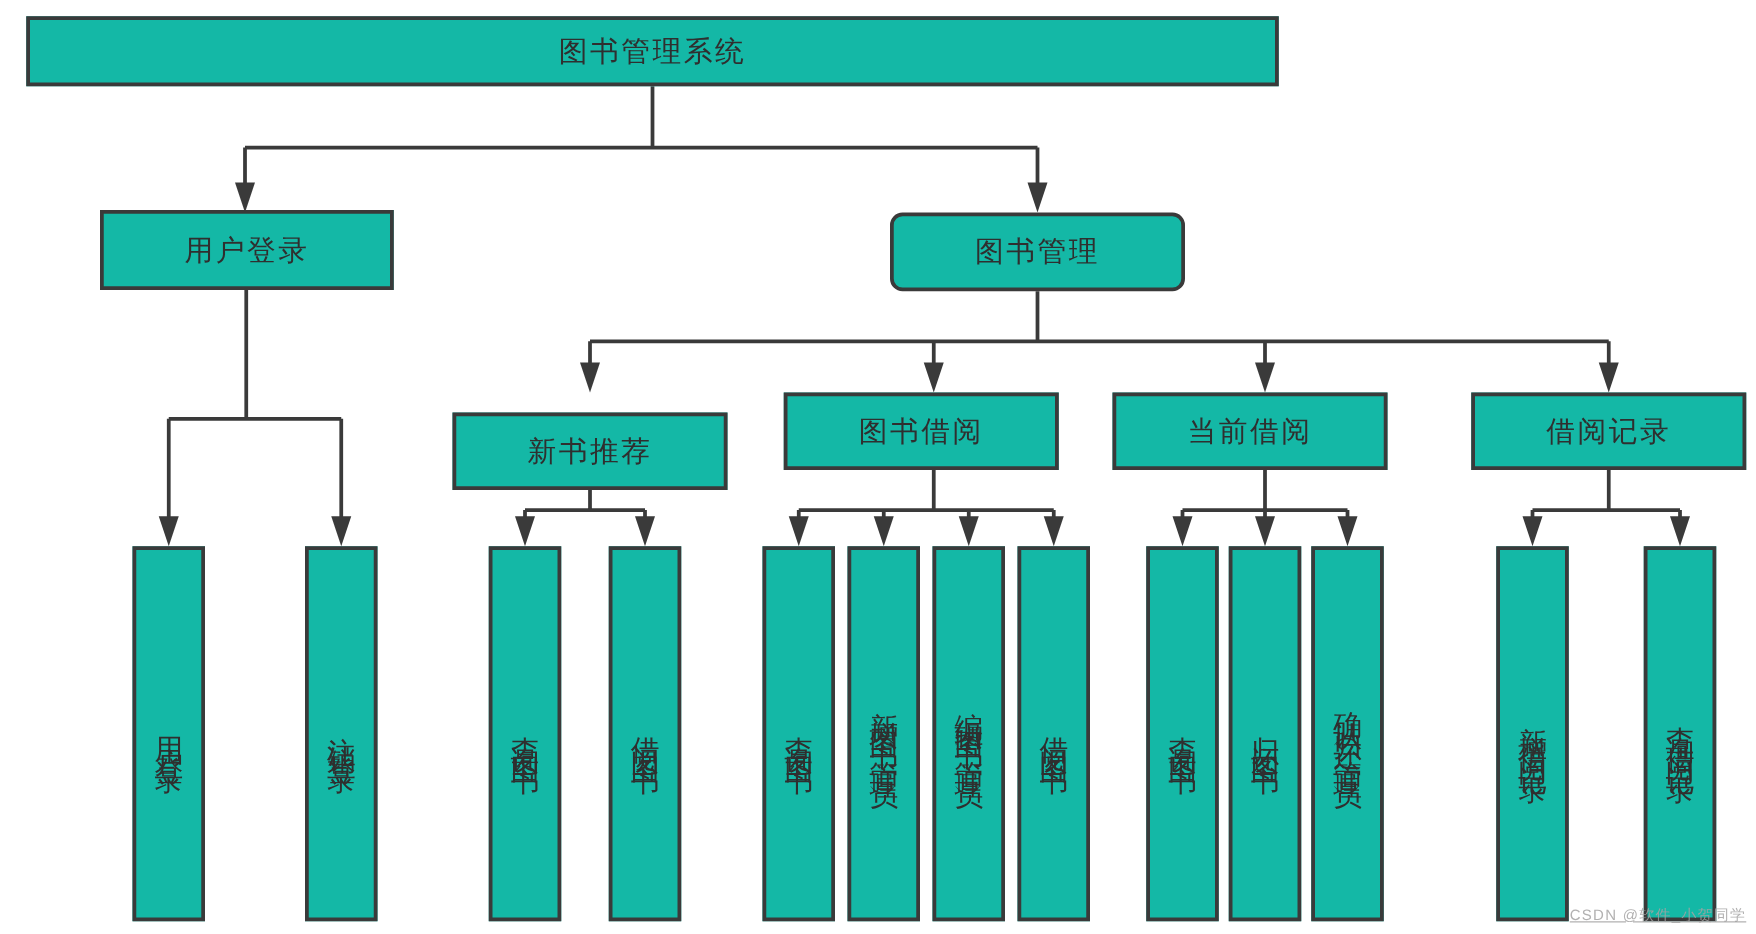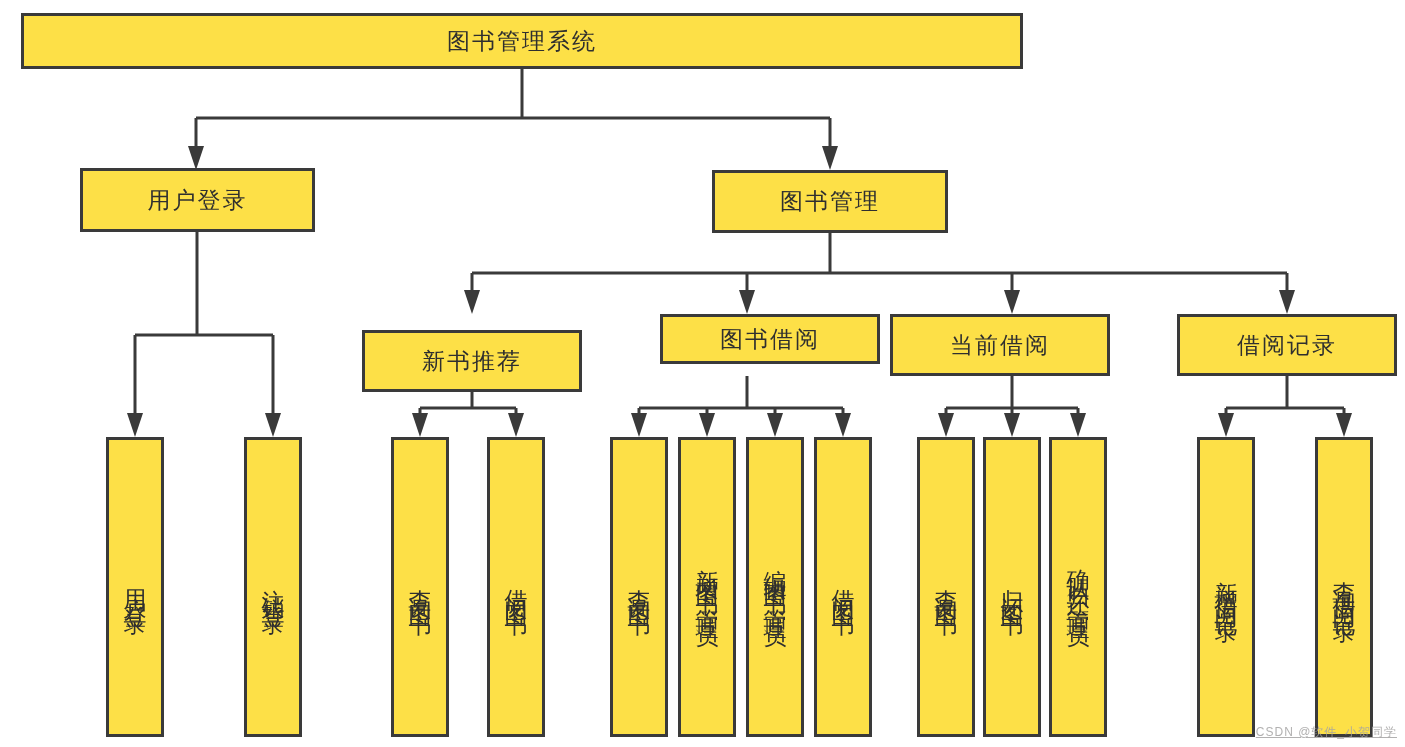--- a/index.html
+++ b/index.html
@@ -12,21 +12,21 @@
     color: #2f2f2f;
   }
   #connectors {
     position: absolute; left: 0; top: 0;
     width: 1405px; height: 747px;
   }
   .box {
     position: absolute;
     box-sizing: border-box;
     border: 3px solid #3a3a3a;
-    background: #fde047;
+    background: #14b8a6;
     display: flex;
     align-items: center;
     justify-content: center;
   }
   .hbox {
     font-size: 23px;
     letter-spacing: 2px;
     white-space: nowrap;
   }
   .vbox { width: 58px; height: 300px; }
@@ -104,24 +104,24 @@
     <use href="#arrowhead" transform="translate(1012,437)"></use>
     <use href="#arrowhead" transform="translate(1078,437)"></use>
     <use href="#arrowhead" transform="translate(1226,437)"></use>
     <use href="#arrowhead" transform="translate(1344,437)"></use>
   </g>
 </svg>
 
 <div class="box hbox" style="left:21px; top:13px; width:1002px; height:56px;">图书管理系统</div>
 
 <div class="box hbox" style="left:80px; top:168px; width:235px; height:64px;">用户登录</div>
-<div class="box hbox" style="left:712px; top:170px; width:236px; height:63px;">图书管理</div>
+<div class="box hbox" style="left:712px; top:170px; width:236px; height:63px;border-radius:10px;">图书管理</div>
 
 <div class="box hbox" style="left:362px; top:330px; width:220px; height:62px;">新书推荐</div>
-<div class="box hbox" style="left:660px; top:314px; width:220px; height:50px;">图书借阅</div>
+<div class="box hbox" style="left:627px; top:314px; width:220px; height:62px;">图书借阅</div>
 <div class="box hbox" style="left:890px; top:314px; width:220px; height:62px;">当前借阅</div>
 <div class="box hbox" style="left:1177px; top:314px; width:220px; height:62px;">借阅记录</div>
 
 <div class="box vbox" style="left:106px; top:437px;">
   <span class="vtext">用户登录</span>
 </div>
 <div class="box vbox" style="left:244px; top:437px;">
   <span class="vtext">注销登录</span>
 </div>
 

